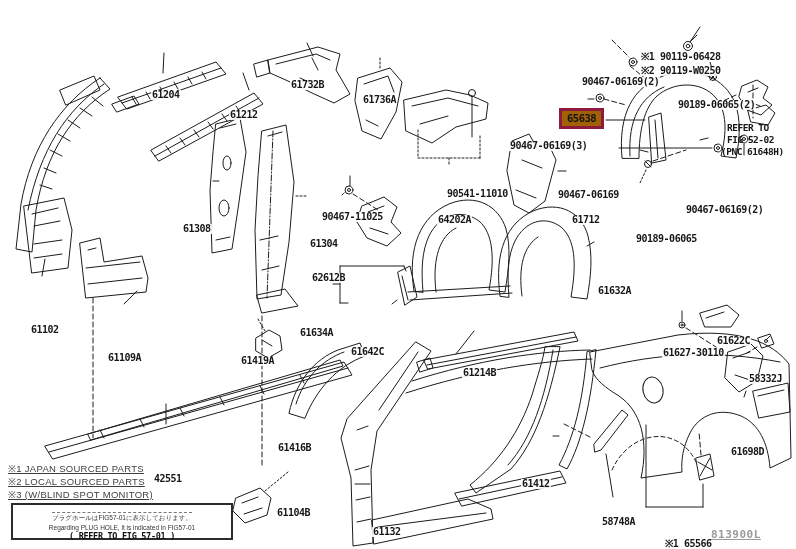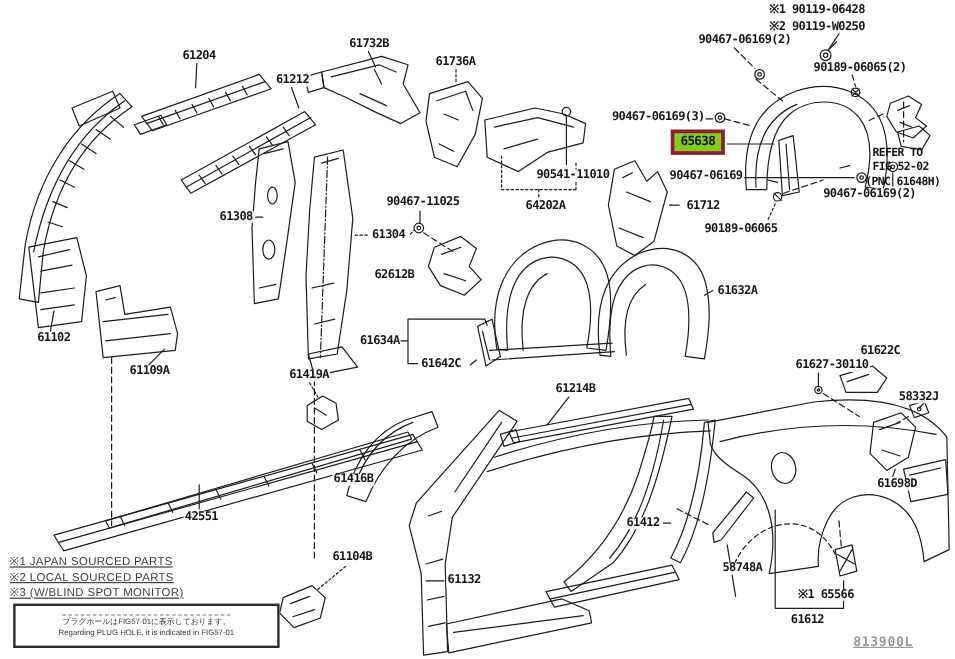--- a/index.html
+++ b/index.html
@@ -1,23 +1,23 @@
 <!DOCTYPE html>
 <html><head>
 <meta charset="utf-8">
 <style>
   html,body{margin:0;padding:0;background:#fff;}
   #stage{position:relative;width:796px;height:549px;background:#fff;overflow:hidden;
          font-family:"DejaVu Sans Mono",monospace;}
   #art{position:absolute;left:0;top:0;}
   .lbl{position:absolute;font:bold 10px "DejaVu Sans Mono",monospace;letter-spacing:-0.5px;
-       color:#161616;white-space:nowrap;line-height:10px;background:rgba(255,255,255,.88);padding:0 1px;}
+       color:#161616;white-space:nowrap;line-height:10px;background:rgba(255,255,255,.88);padding:0 1px;margin-top:48px;}
   .ref{position:absolute;font:bold 9.5px "DejaVu Sans Mono",monospace;letter-spacing:-0.5px;
        color:#161616;white-space:nowrap;line-height:10px;text-align:right;}
-  .hibox{position:absolute;left:559px;top:108px;border:3px solid #8e1a3c;background:#84cc16;
+  .hibox{position:absolute;left:559px;top:108px;border:3px solid #8e1a3c;background:#a16207;
          padding:2px 5px 3px 5px;font:bold 10.5px "DejaVu Sans Mono",monospace;letter-spacing:-0.5px;
          color:#111;line-height:10px;}
   .leg{position:absolute;font:9.5px "Liberation Sans",sans-serif;color:#3e3e3e;
        letter-spacing:.3px;white-space:nowrap;line-height:11px;text-decoration:underline;}
   .notebox{position:absolute;left:11px;top:503px;width:218px;height:33px;border:2px solid #2c2c2c;
            text-align:center;background:#fff;}
   .notebox .jp{font:6.5px "Liberation Sans",sans-serif;color:#333;margin-top:2px;
                border-top:1px dashed #777;display:inline-block;padding-top:1px;}
   .notebox .en{font:6.5px "Liberation Sans",sans-serif;color:#333;}
   .notebox .rf{font:bold 8.5px "DejaVu Sans Mono",monospace;letter-spacing:-0.3px;color:#111;}
@@ -255,21 +255,21 @@
 <div class="lbl" style="left:290px;top:32px">61732B</div>
 <div class="lbl" style="left:362px;top:47px">61736A</div>
 <div class="lbl" style="left:640px;top:4px">※1 90119-06428</div>
 <div class="lbl" style="left:640px;top:18px">※2 90119-W0250</div>
 <div class="lbl" style="left:581px;top:29px">90467-06169(2)</div>
 <div class="lbl" style="left:677px;top:52px">90189-06065(2)</div>
 <div class="lbl" style="left:509px;top:93px">90467-06169(3)</div>
 <div class="hibox">65638</div>
 <div class="lbl" style="left:557px;top:142px">90467-06169</div>
 <div class="lbl" style="left:685px;top:157px">90467-06169(2)</div>
-<div class="lbl" style="left:586px;top:186px">90189-06065</div>
+<div class="lbl" style="left:635px;top:186px">90189-06065</div>
 <div class="lbl" style="left:571px;top:167px">61712</div>
 <div class="lbl" style="left:597px;top:238px">61632A</div>
 <div class="lbl" style="left:446px;top:141px">90541-11010</div>
 <div class="lbl" style="left:437px;top:167px">64202A</div>
 <div class="lbl" style="left:321px;top:164px">90467-11025</div>
 <div class="lbl" style="left:309px;top:191px">61304</div>
 <div class="lbl" style="left:311px;top:225px">62612B</div>
 <div class="lbl" style="left:182px;top:176px">61308</div>
 <div class="lbl" style="left:30px;top:277px">61102</div>
 <div class="lbl" style="left:107px;top:305px">61109A</div>
@@ -294,17 +294,18 @@
 <div class="ref" style="left:727px;top:135px">FIG 52-02</div>
 <div class="ref" style="left:721px;top:147px">(PNC 61648H)</div>
 
 <div class="leg" style="left:8px;top:463px">※1 JAPAN SOURCED PARTS</div>
 <div class="leg" style="left:8px;top:476px">※2 LOCAL SOURCED PARTS</div>
 <div class="leg" style="left:8px;top:489px">※3 (W/BLIND SPOT MONITOR)</div>
 
 <div class="notebox">
   <div class="jp">プラグホールはFIG57-01に表示しております。</div>
   <div class="en">Regarding PLUG HOLE, it is indicated in FIG57-01</div>
+  <div class="rf">( REFER TO FIG 57-01 )</div>
 </div>
 
 <div class="wm">813900L</div>
 
 </div>
 
 </body></html>

